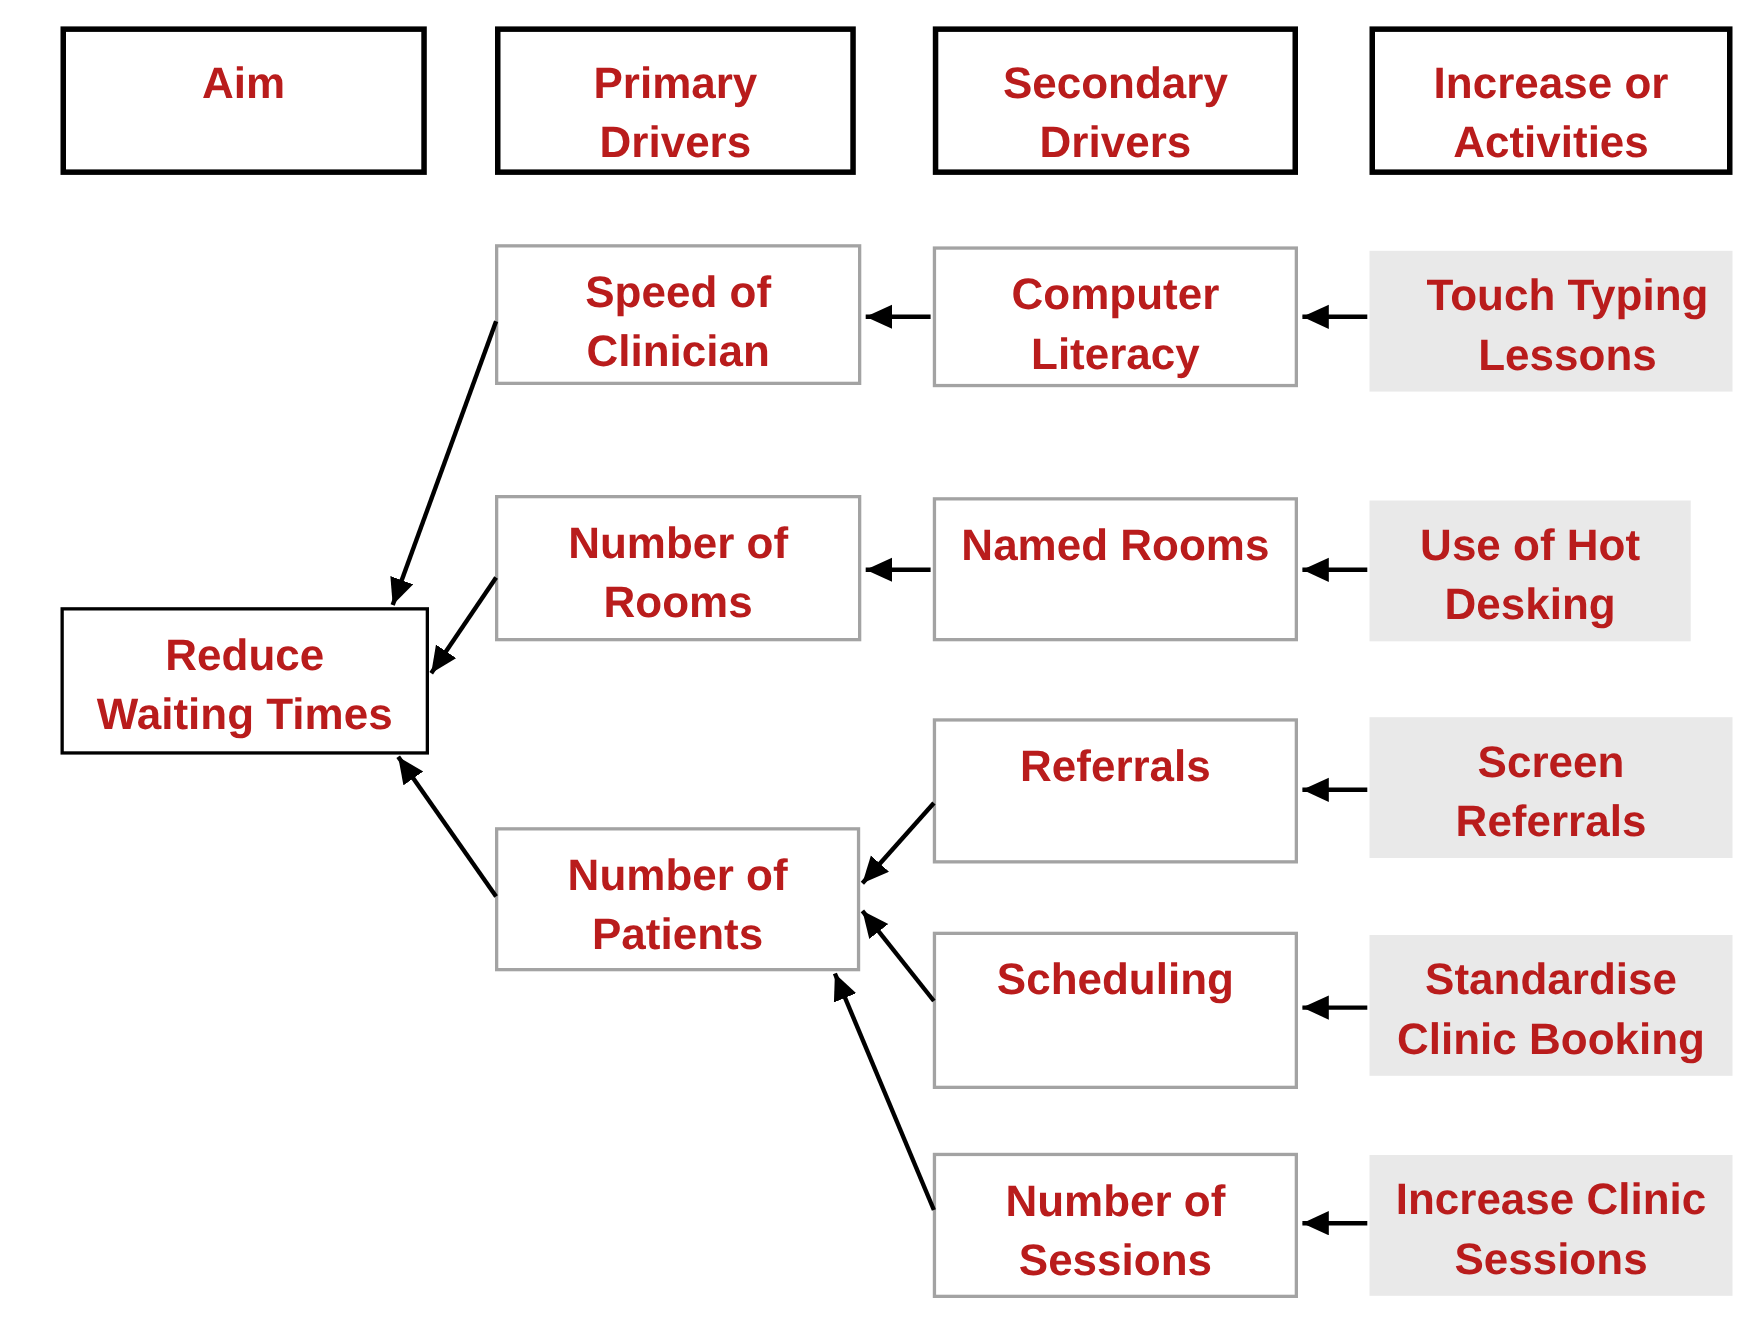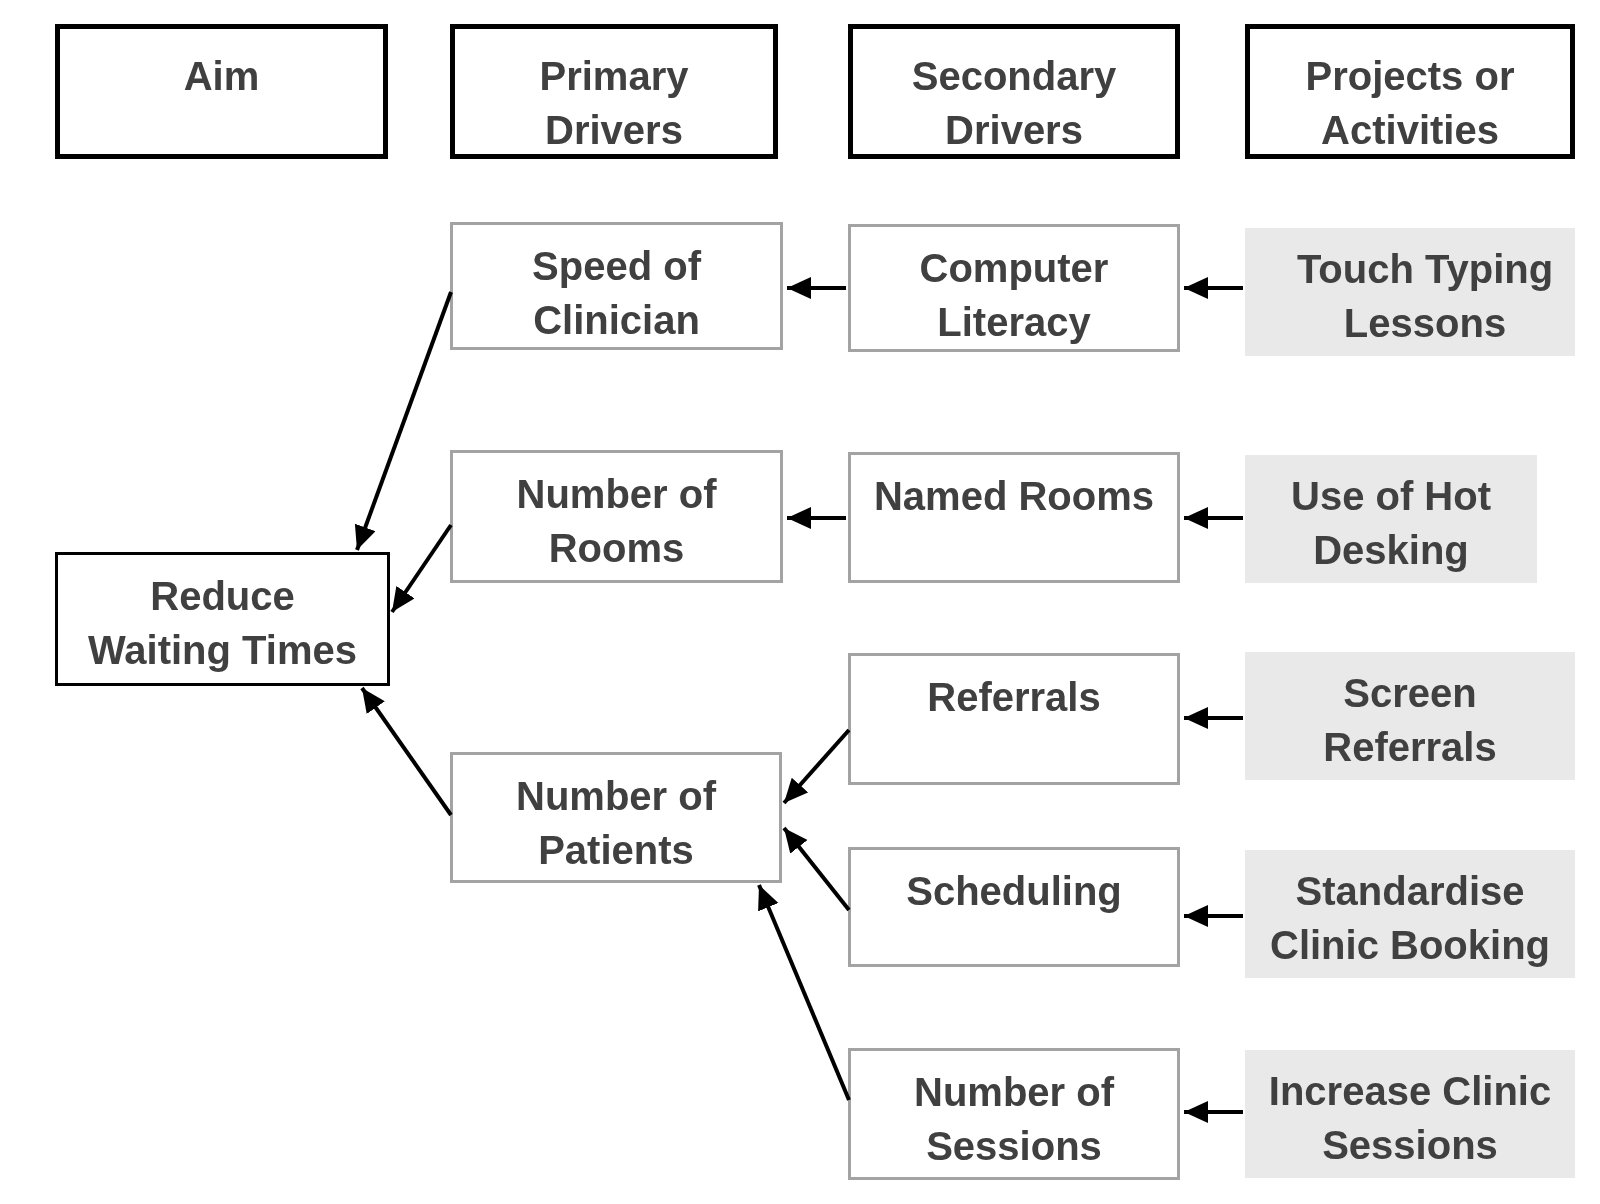--- a/index.html
+++ b/index.html
@@ -3,58 +3,58 @@
 <meta charset="utf-8">
 <style>
   html,body{margin:0;padding:0;background:#ffffff;}
   #canvas{
     position:relative;width:1600px;height:1204px;background:#ffffff;overflow:hidden;
     font-family:"Liberation Sans",sans-serif;
   }
   .box{
     position:absolute;box-sizing:border-box;
     display:flex;justify-content:center;align-items:flex-start;
-    text-align:center;font-weight:bold;color:#404040;
+    text-align:center;font-weight:bold;color:#b91c1c;
     font-size:40px;line-height:54px;white-space:pre-line;
     padding-top:14px;
   }
   .header{border:5px solid #000;background:#fff;padding-top:20px;}
   .driver{border:3px solid #a3a3a3;background:#fff;}
   .aim{border:3px solid #000;background:#fff;}
   .activity{background:#e9e9e9;border:none;}
   #arrows{position:absolute;left:0;top:0;pointer-events:none;}
 </style>
 </head>
 <body>
 
 <div id="canvas">
 
   <div class="box header" style="left:55px;top:24px;width:333px;height:135px;">Aim</div>
   <div class="box header" style="left:450px;top:24px;width:328px;height:135px;">Primary
 Drivers</div>
   <div class="box header" style="left:848px;top:24px;width:332px;height:135px;text-align:center;">Secondary
 Drivers</div>
-  <div class="box header" style="left:1245px;top:24px;width:330px;height:135px;">Projects or
+  <div class="box header" style="left:1245px;top:24px;width:330px;height:135px;">Increase or
 Activities</div>
 
   <div class="box aim" style="left:55px;top:552px;width:335px;height:134px;">Reduce
 Waiting Times</div>
 
   <div class="box driver" style="left:450px;top:222px;width:333px;height:128px;">Speed of
 Clinician</div>
   <div class="box driver" style="left:450px;top:450px;width:333px;height:133px;">Number of
 Rooms</div>
   <div class="box driver" style="left:450px;top:752px;width:332px;height:131px;">Number of
 Patients</div>
 
   <div class="box driver" style="left:848px;top:224px;width:332px;height:128px;">Computer
 Literacy</div>
   <div class="box driver" style="left:848px;top:452px;width:332px;height:131px;">Named Rooms</div>
   <div class="box driver" style="left:848px;top:653px;width:332px;height:132px;">Referrals</div>
-  <div class="box driver" style="left:848px;top:847px;width:332px;height:120px;">Scheduling</div>
+  <div class="box driver" style="left:848px;top:847px;width:332px;height:143px;">Scheduling</div>
   <div class="box driver" style="left:848px;top:1048px;width:332px;height:132px;">Number of
 Sessions</div>
 
   <div class="box activity" style="left:1245px;top:228px;width:330px;height:128px;padding-left:30px;">Touch Typing
 Lessons</div>
   <div class="box activity" style="left:1245px;top:455px;width:292px;height:128px;">Use of Hot
 Desking</div>
   <div class="box activity" style="left:1245px;top:652px;width:330px;height:128px;">Screen
 Referrals</div>
   <div class="box activity" style="left:1245px;top:850px;width:330px;height:128px;">Standardise

